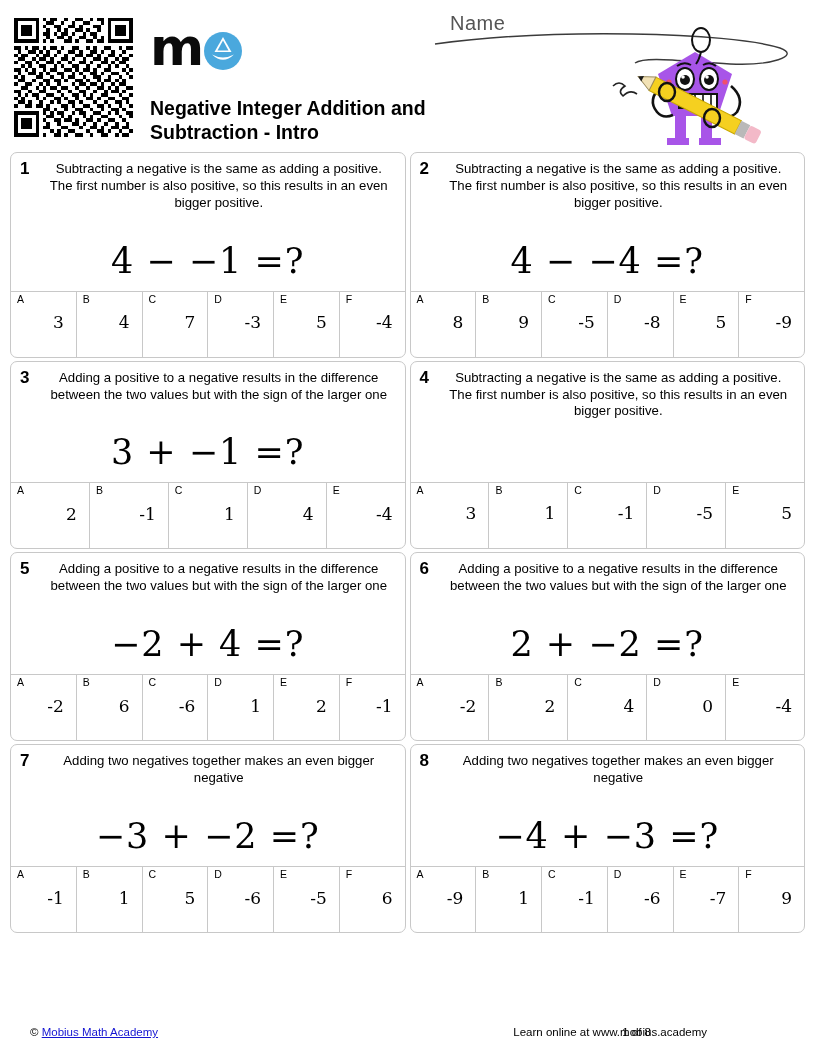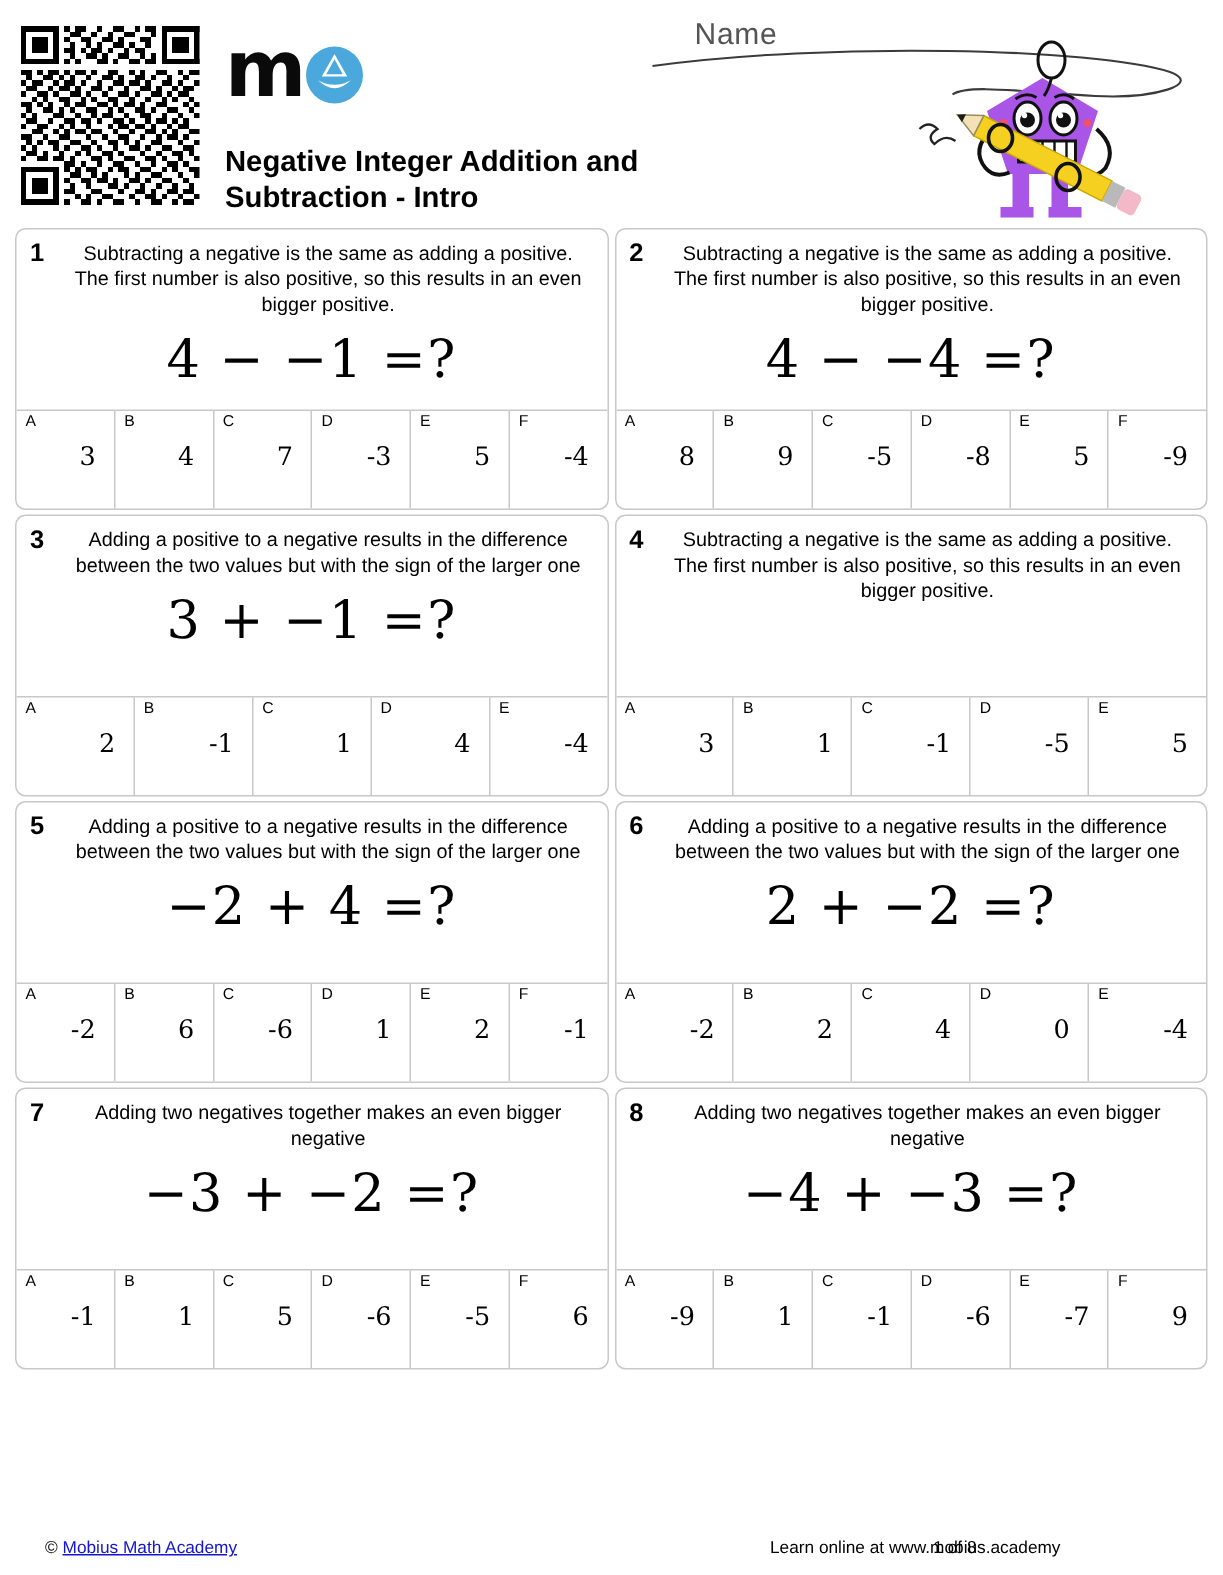--- a/index.html
+++ b/index.html
@@ -23,21 +23,21 @@
     color: #0a0a0a; line-height: 1; display: flex; align-items: center;
   }
   .logo-o { display: inline-block; width: 40px; height: 40px; position: relative; margin: 0 1px; }
   .worksheet-title {
     font-family: "Liberation Sans", sans-serif;
     font-weight: bold; font-size: 19.5px; color: #000;
     line-height: 1.24; margin-top: 20px; width: 360px;
   }
   .name-area { position: absolute; left: 430px; top: 6px; width: 380px; height: 145px; }
   .name-label {
-    position: absolute; left: 33px; top: 6px;
+    position: absolute; left: 20px; top: 6px;
     font-family: "Liberation Sans", sans-serif;
     font-size: 20px; color: #555; letter-spacing: .5px;
   }
   .mascot { position: absolute; left: 175px; top: 18px; width: 180px; height: 125px; }
 
   
   .grid {
     position: absolute; left: 10px; top: 152px;
     width: 795px;
     display: grid;
@@ -62,21 +62,21 @@
   .qprompt {
     font-family: "Liberation Sans", sans-serif;
     font-size: 13.2px; color: #000; text-align: center;
     line-height: 1.28; margin: 2px 4px 0 26px;
   }
   .qexpr {
     text-align: center;
     font-family: "DejaVu Serif", serif;
     font-size: 35px; color: #000;
     letter-spacing: 1px;
-    margin-top: 8px; margin-bottom: 6px;
+    margin-top: 29px; margin-bottom: 6px;
   }
 
   .answers { display: flex; border-top: 1px solid #c8c8c8; height: 66px; }
   .acell {
     flex: 1 1 0; position: relative;
     border-right: 1px solid #c8c8c8;
     padding: 2px 6px;
   }
   .acell:last-child { border-right: none; }
   .aletter {

